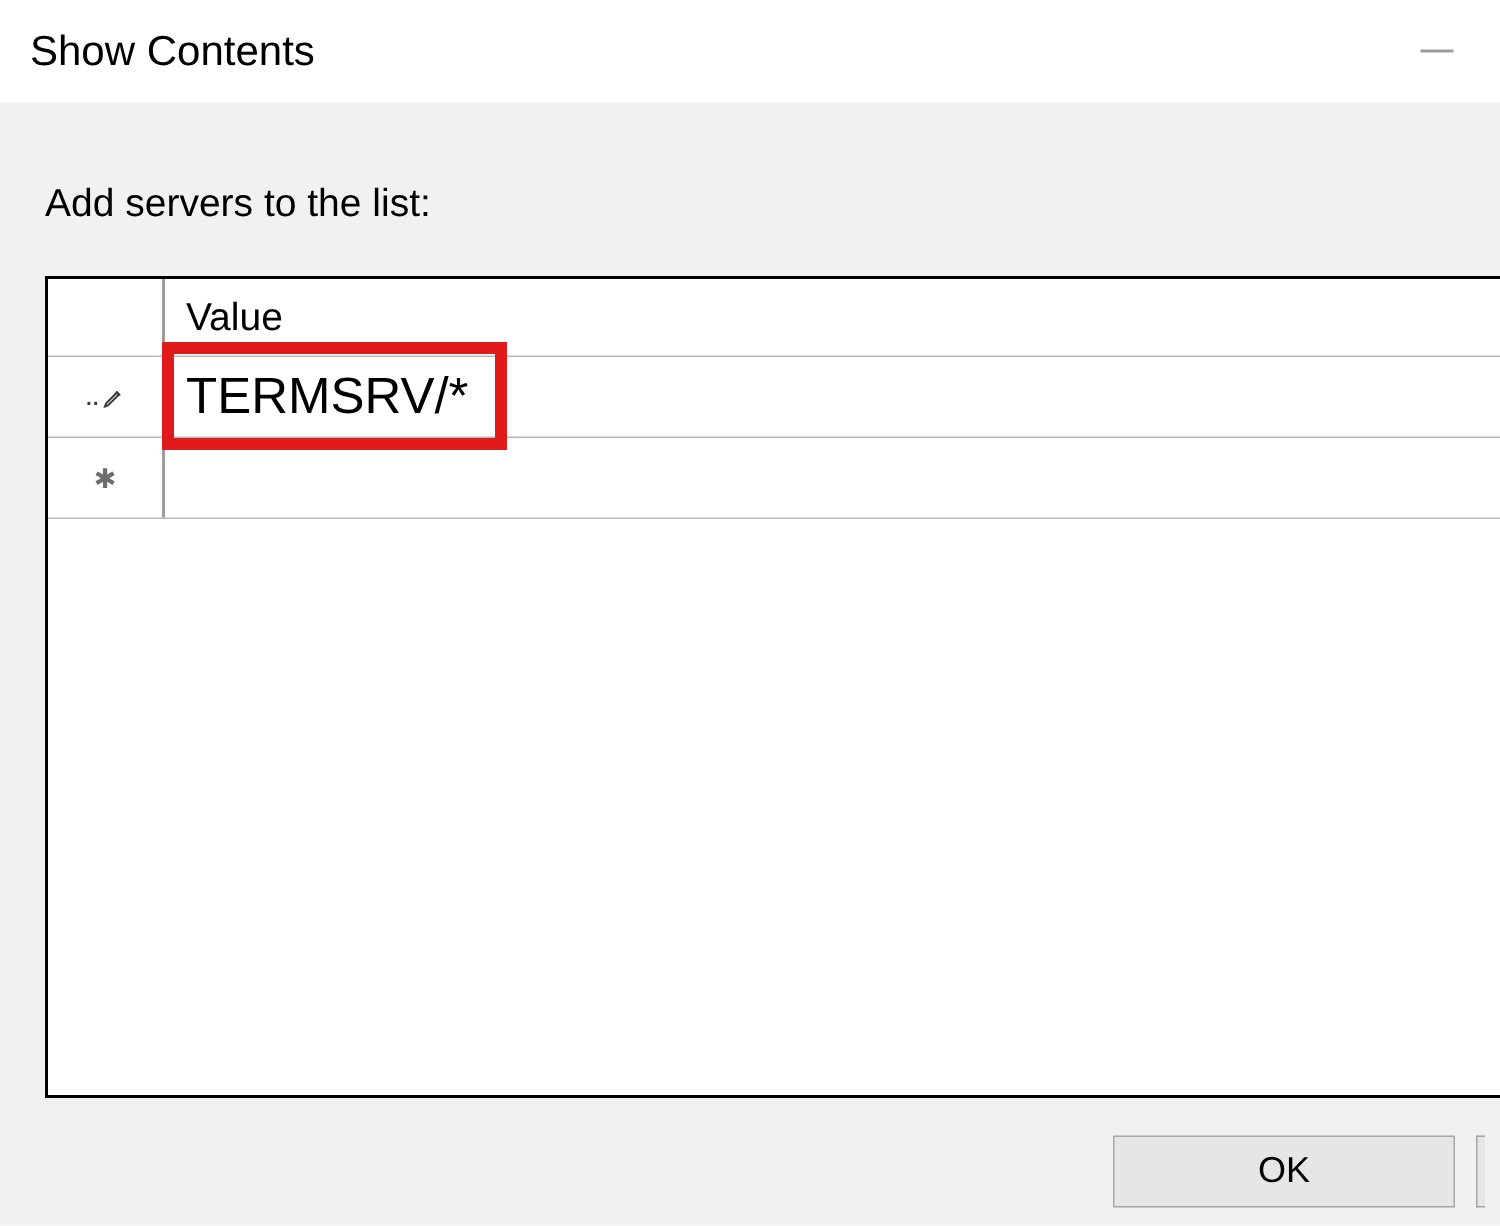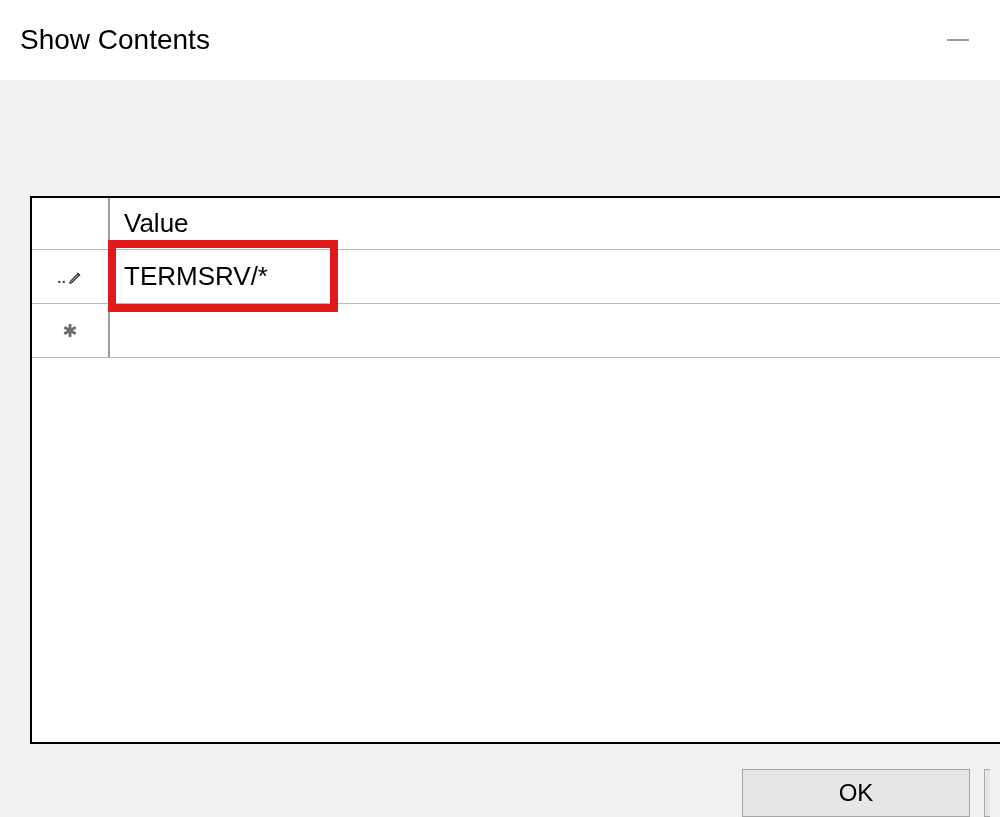--- a/index.html
+++ b/index.html
@@ -7,21 +7,21 @@
     margin: 0; padding: 0;
     width: 1000px; height: 817px;
     font-family: "Segoe UI", Tahoma, Arial, sans-serif;
     background: #ffffff;
     overflow: hidden;
     color: #000;
   }
 
   
   .titlebar {
-    height: 80px;
+    height: 68px;
     background: #ffffff;
     display: flex;
     align-items: center;
     justify-content: space-between;
     padding: 0 24px 0 20px;
     gap: 28px;
   }
   .title {
     font-size: 28px;
     font-weight: 400;
@@ -77,21 +77,21 @@
     display: flex;
     align-items: center;
     justify-content: center;
     color: #5a5a5a;
   }
   .col-value {
     flex: 1 1 auto;
     display: flex;
     align-items: center;
     padding-left: 14px;
-    font-size: 26px;
+    font-size: 34px;
   }
   .grid-row.header .col-marker { background: transparent; }
   .grid-row.header .col-value {
     font-size: 26px;
     color: #000;
   }
 
   
   .marker-edit {
     font-size: 20px;
@@ -146,20 +146,21 @@
 
 <div class="titlebar">
   <div class="title">Show Contents</div>
   <div class="min-btn">
     <div class="dash"></div>
   </div>
 </div>
 
 <div class="client">
 
+  <div class="prompt">Add servers to the list:</div>
 
   <div class="grid-wrap">
 
     <div class="grid-row header">
       <div class="col-marker"></div>
       <div class="col-value">Value</div>
     </div>
 
     <div class="grid-row">
       <div class="col-marker">

